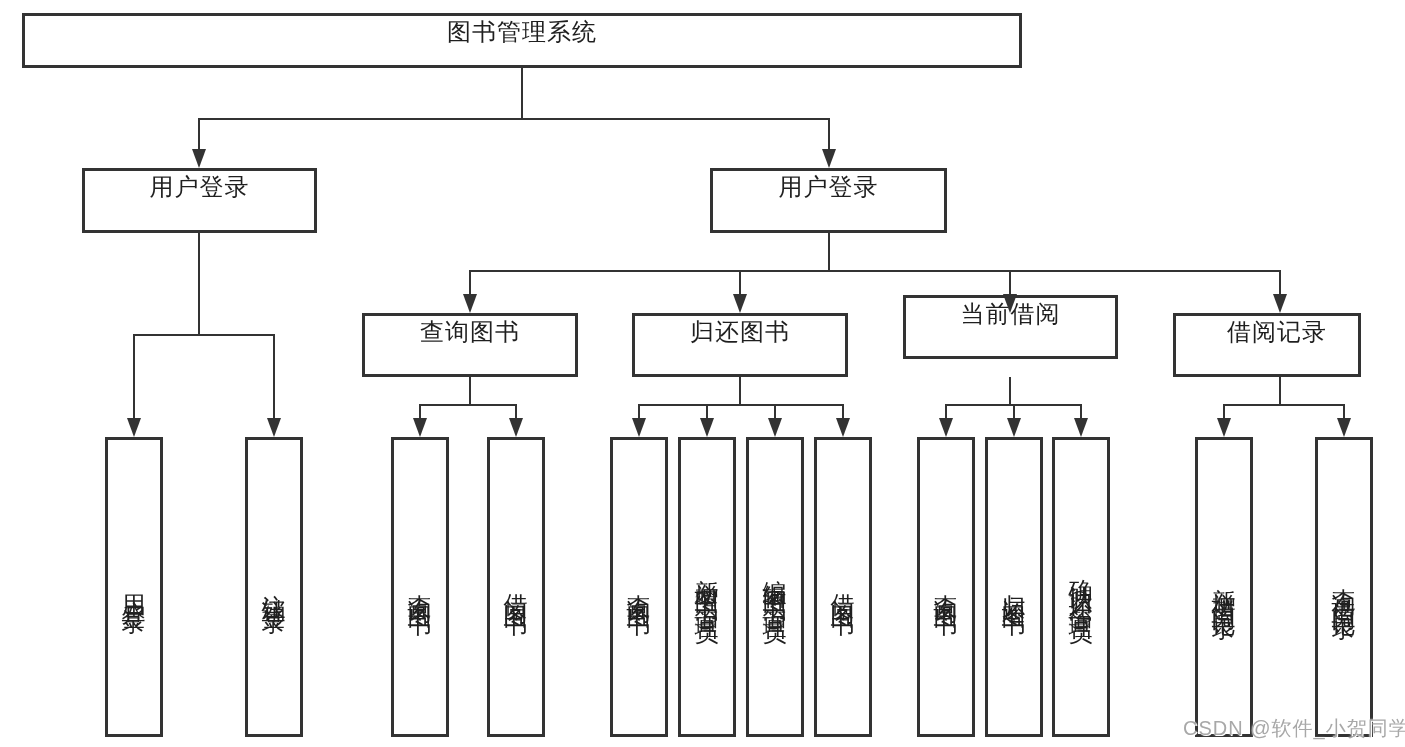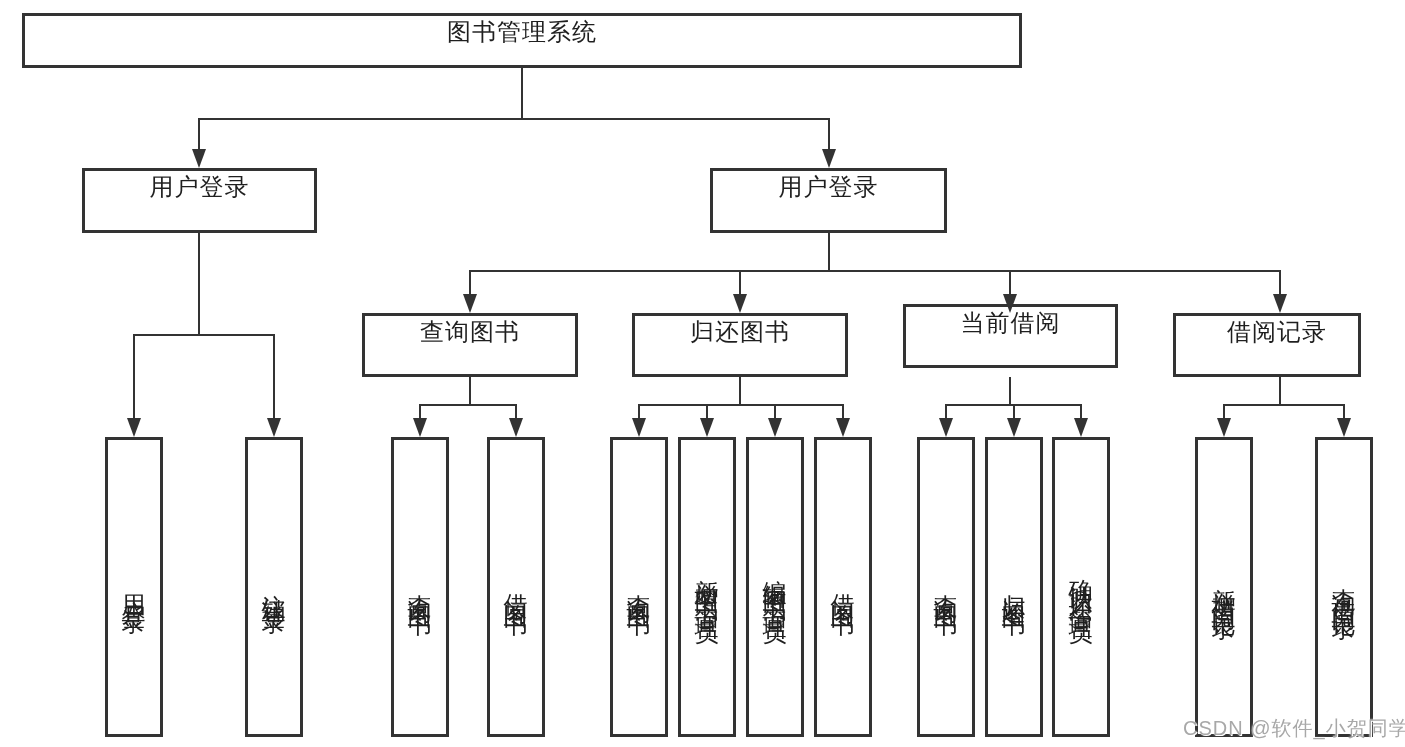--- a/index.html
+++ b/index.html
@@ -74,21 +74,21 @@
   <div class="hnode" style="left:710px;top:168px;width:237px;height:65px;">
     <span>用户登录</span>
   </div>
 
   <div class="hnode" style="left:362px;top:313px;width:216px;height:64px;">
     <span>查询图书</span>
   </div>
   <div class="hnode" style="left:632px;top:313px;width:216px;height:64px;">
     <span>归还图书</span>
   </div>
-  <div class="hnode" style="left:903px;top:304px;width:215px;height:64px;">
+  <div class="hnode" style="left:903px;top:295px;width:215px;height:64px;">
     <span>当前借阅</span>
   </div>
   <div class="hnode" style="left:1173px;top:313px;width:188px;height:64px;padding-left:20px;">
     <span>借阅记录</span>
   </div>
 
   <div class="vnode" style="left:105px;">
     <span>用户登录</span>
   </div>
   <div class="vnode" style="left:245px;">

